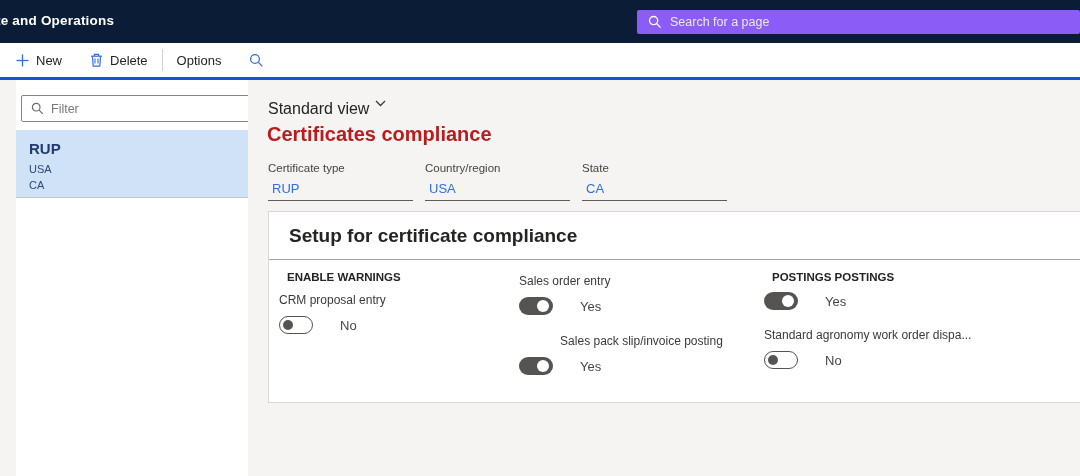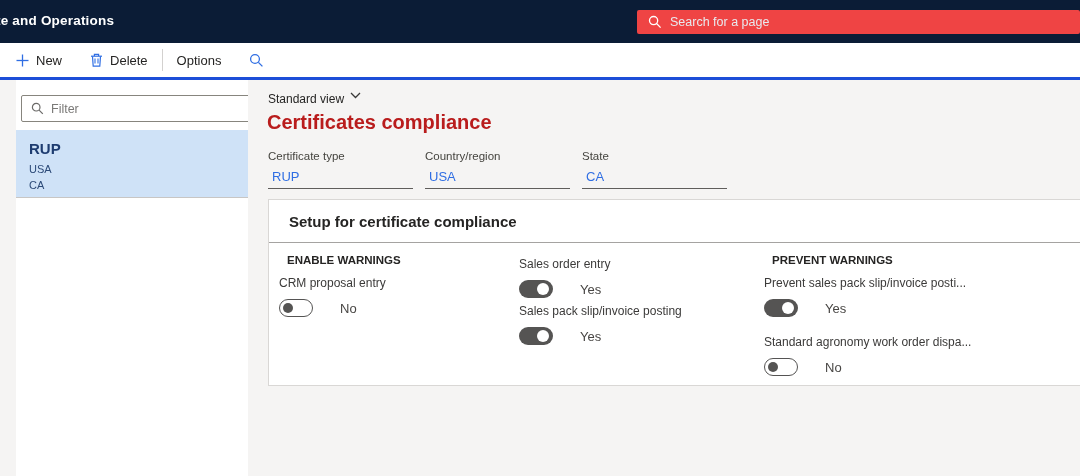--- a/index.html
+++ b/index.html
@@ -6,21 +6,21 @@
   html,body { width:1080px; height:476px; overflow:hidden; background:#fff;
     font-family:"Liberation Sans", sans-serif; -webkit-font-smoothing:antialiased; }
   .app { position:relative; width:1080px; height:476px; background:#f5f4f3; }
 
   
   .topbar { position:absolute; left:0; top:0; width:1080px; height:43px;
     background:#0b1c36; overflow:hidden; }
   .brand { position:absolute; left:-4px; top:13px; color:#fff; font-size:13.5px;
     font-weight:bold; white-space:nowrap; letter-spacing:.2px; }
   .topsearch { position:absolute; left:637px; top:10px; width:443px; height:24px;
-    background:#ef4444; border-radius:2px; display:flex; align-items:center; }
+    background:#8b5cf6; border-radius:2px; display:flex; align-items:center; }
   .topsearch svg { margin-left:11px; flex:0 0 auto; }
   .topsearch input { background:transparent; border:none; outline:none; color:#fff;
     font-size:12.5px; margin-left:8px; width:330px; font-family:"Liberation Sans",sans-serif; }
   .topsearch input::placeholder { color:#e8eaee; opacity:1; }
 
   
   .toolbar { position:absolute; left:0; top:43px; width:1080px; height:37px;
     background:#fff; border-bottom:3px solid #1d4ed8; display:flex; align-items:center; }
   .tb-btn { display:flex; align-items:center; gap:7px; height:26px; padding:0 8px;
     font-size:13px; color:#252423; cursor:pointer; }
@@ -40,50 +40,50 @@
   .filterbox input::placeholder { color:#7a7977; opacity:1; }
   .rec { position:absolute; left:0; top:50px; width:247px; height:68px;
     background:#cfe2f7; border-bottom:1px solid #c8c6c4; padding:10px 0 0 13px; cursor:pointer; }
   .rec-title { font-size:15px; font-weight:bold; color:#1e3c70; }
   .rec-sub   { font-size:11px; color:#2c4a78; margin-top:6px; }
   .rec-sub2  { font-size:11px; color:#2c4a78; margin-top:4px; }
 
   
   .main { position:absolute; left:248px; top:80px; width:832px; height:396px;
     background:#f5f4f3; }
-  .viewrow { display:flex; gap:6px; margin:12px 0 0 20px;
-    font-size:12px; color:#252423; cursor:pointer; width:max-content; }
+  .viewrow { display:flex; gap:6px; margin:20px 0 0 20px;
+    font-size:16px; color:#252423; cursor:pointer; width:max-content; }
   .pagetitle { margin:5px 0 0 19px; font-size:20px; font-weight:600; color:#b91c1c; }
 
   .fields { display:flex; margin:16px 0 0 20px; }
   .field { width:145px; margin-right:12px; }
   .f-label { font-size:11.5px; color:#45443f; }
   .f-value { margin-top:4px; padding:3px 0 4px 4px; font-size:13px; color:#2f6ee3;
     border-bottom:1px solid #5f5d5b; cursor:pointer; }
 
   
   .card { margin:10px 0 0 20px; width:812px; background:#fff;
     border:1px solid #d9d7d5; border-right:none; }
-  .card-hd { padding:13px 20px 12px 20px; font-size:15px; font-weight:600;
+  .card-hd { padding:13px 20px 12px 20px; font-size:19px; font-weight:600;
     color:#252423; border-bottom:1px solid #a5a3a1; cursor:pointer; }
   .card-bd { display:flex; height:142px; padding:10px 0 0 10px; }
   .col1 { width:240px; } .col2 { width:245px; } .col3 { flex:1; }
   .grp-hd { font-size:11.5px; font-weight:bold; color:#252423; line-height:14px;padding-left:8px; }
   .tgl-label { font-size:12px; color:#3b3a39; line-height:15px; }
   .tgl-row { display:flex; align-items:center; margin-top:8px;gap:16px; }
   .switch { position:relative; width:34px; height:18px; border-radius:10px; cursor:pointer; flex:0 0 auto; }
   .switch.on  { background:#555453; }
   .switch.off { background:#fff; border:1px solid #555453; }
   .knob { position:absolute; border-radius:50%; }
   .switch.on  .knob { width:12px; height:12px; background:#fff; right:4px; top:3px; }
   .switch.off .knob { width:10px; height:10px; background:#555453; left:3px; top:3px; }
   .tgl-state { margin-left:11px; font-size:13px; color:#484644; }
 
   .mt9  { margin-top:9px; }  .mt4 { margin-top:4px; }
-  .mt17 { margin-top:6px; } .mt18 { margin-top:18px; }
+  .mt17 { margin-top:19px;text-align:center; } .mt18 { margin-top:18px; }
 </style>
 </head>
 <body>
 
 <div class="app">
 
   <div class="topbar">
     <div class="brand">te and Operations</div>
     <div class="topsearch">
       <svg width="14" height="14" viewBox="0 0 14 14">
@@ -191,22 +191,21 @@
           <div class="tgl-label mt17">Sales pack slip/invoice posting</div>
           <div class="tgl-row">
             <div class="switch on">
               <span class="knob"></span>
             </div>
             <span class="tgl-state">Yes</span>
           </div>
         </div>
 
         <div class="col3">
-          <div class="grp-hd">PREVENT WARNINGS</div>
-          <div class="tgl-label mt9">Prevent sales pack slip/invoice posti...</div>
+          <div class="grp-hd">POSTINGS POSTINGS</div>
           <div class="tgl-row">
             <div class="switch on">
               <span class="knob"></span>
             </div>
             <span class="tgl-state">Yes</span>
           </div>
           <div class="tgl-label mt18">Standard agronomy work order dispa...</div>
           <div class="tgl-row">
             <div class="switch off">
               <span class="knob"></span>

